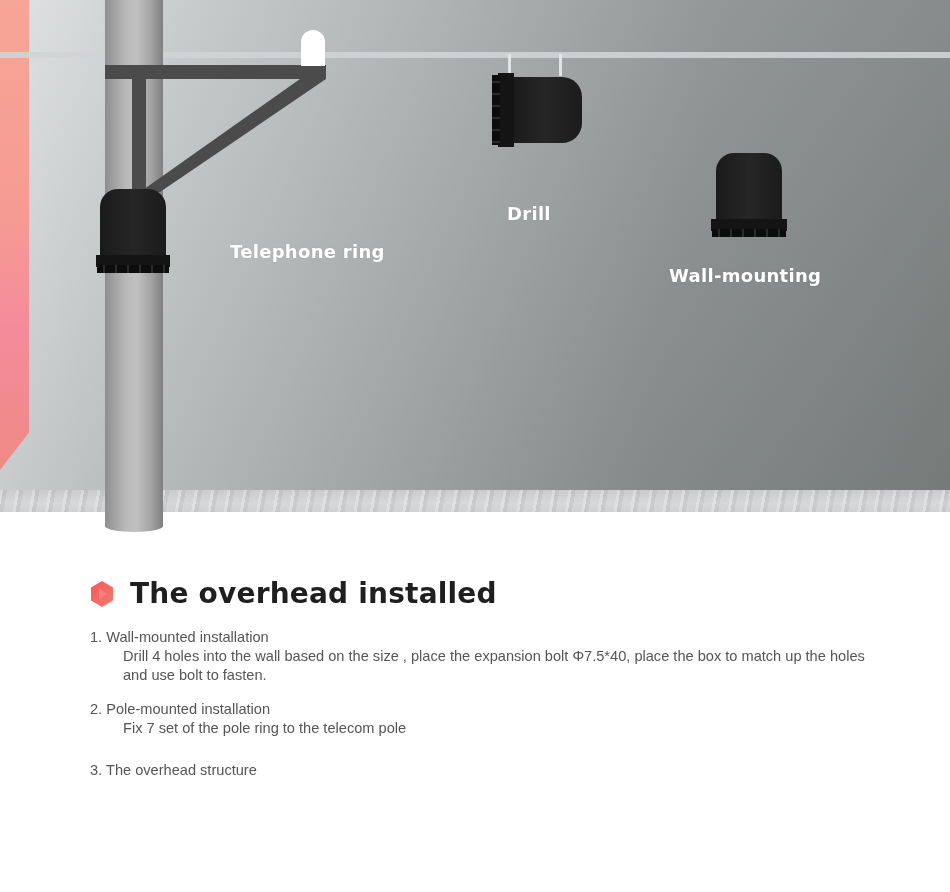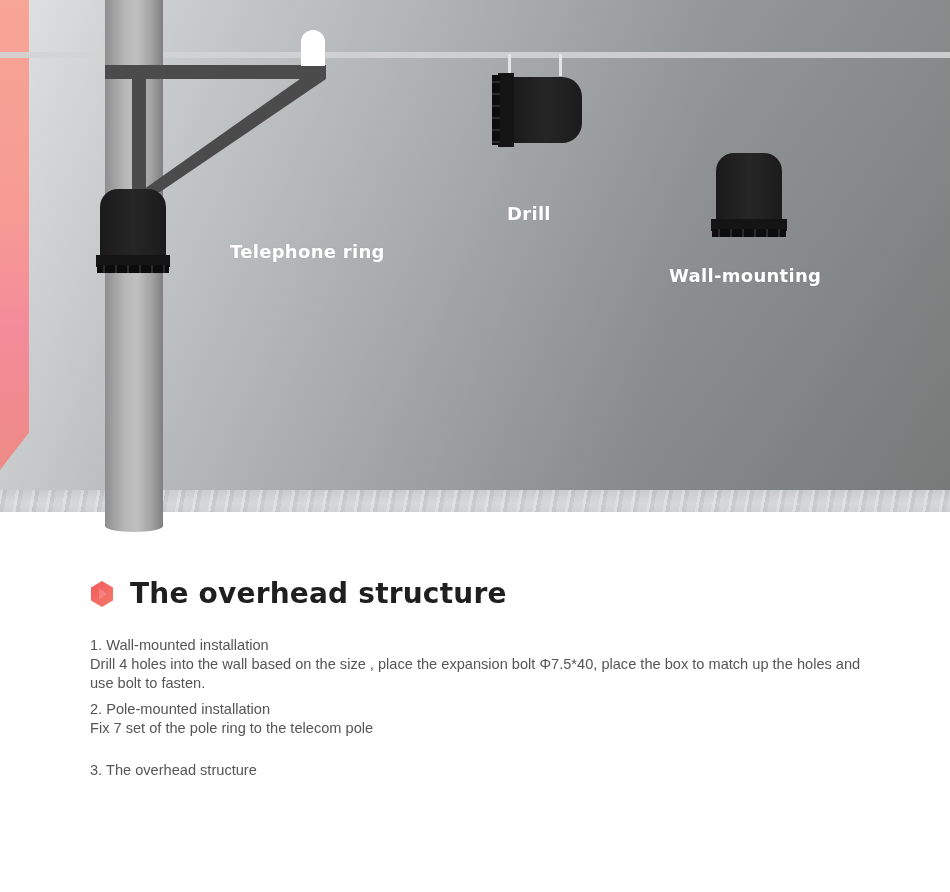--- a/index.html
+++ b/index.html
@@ -91,22 +91,22 @@
     }
     .heading .hex-icon { width: 28px; height: 28px; margin-right: 14px; }
     .heading h1 {
       font-family: "DejaVu Sans", sans-serif; font-weight: bold;
       font-size: 28px; color: #1f1f1f; letter-spacing: 0.2px;
     }
 
     .steps { position: absolute; left: 90px; top: 624px; width: 790px; }
     .step { color: #555555; font-family: "Liberation Sans", sans-serif; font-size: 14.6px; line-height: 19px; }
     .step .step-title { display: block; }
-    .step .step-body { display: block; }
-    .step-1 { position: absolute; top: 12px; left: 0; width: 790px; }
+    .step .step-body { display: block; margin-left: 33px; }
+    .step-1 { position: absolute; top: 4px; left: 0; width: 790px; }
     .step-2 { position: absolute; top: 76px; left: 0; width: 790px; }
     .step-3 { position: absolute; top: 137px; left: 0; width: 790px; }
     .step-3 .step-body { line-height: 23px; margin-top: 1px; }
   </style>
 </head>
 <body>
 
 <div class="scene">
   <div class="wall"></div>
   <div class="floor"></div>
@@ -151,21 +151,21 @@
   <svg class="hex-icon" viewBox="0 0 28 28" width="28" height="28">
     <defs>
       <linearGradient id="hexg" x1="0" y1="0" x2="1" y2="1">
         <stop offset="0" stop-color="#f35a5a"></stop>
         <stop offset="1" stop-color="#f47a6d"></stop>
       </linearGradient>
     </defs>
     <polygon points="14,1 25,7.5 25,20.5 14,27 3,20.5 3,7.5" fill="url(#hexg)"></polygon>
     <polygon points="11,8 19,14 11,20" fill="#f78a86" opacity="0.7"></polygon>
   </svg>
-  <h1>The overhead structure</h1>
+  <h1>The overhead installed</h1>
 </div>
 
 <div class="steps">
   <div class="step step-1">
     <span class="step-title">1. Wall-mounted installation</span>
     <span class="step-body">Drill 4 holes into the wall based on the size , place the expansion bolt Φ7.5*40, place the box to match up the holes and use bolt to fasten.</span>
   </div>
   <div class="step step-2">
     <span class="step-title">2. Pole-mounted installation</span>
     <span class="step-body">Fix 7 set of the pole ring to the telecom pole</span>

